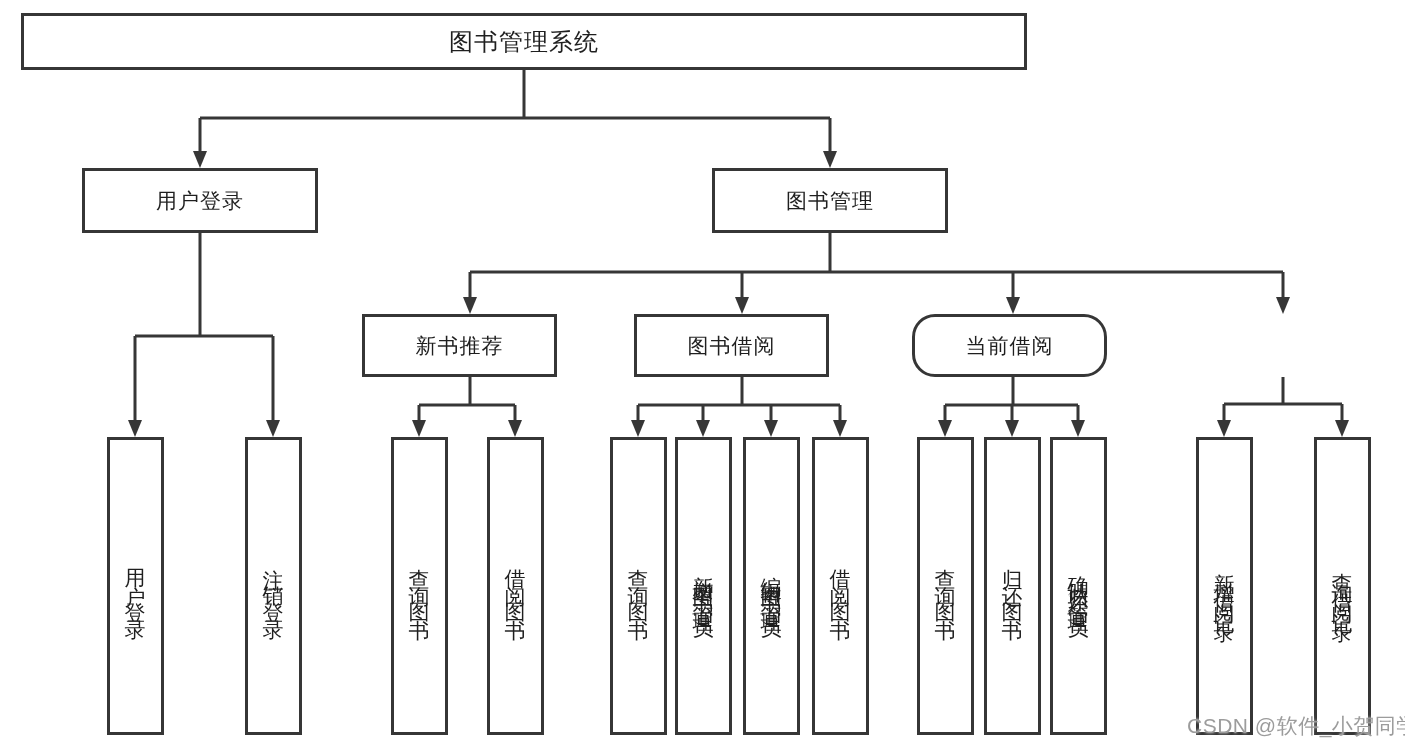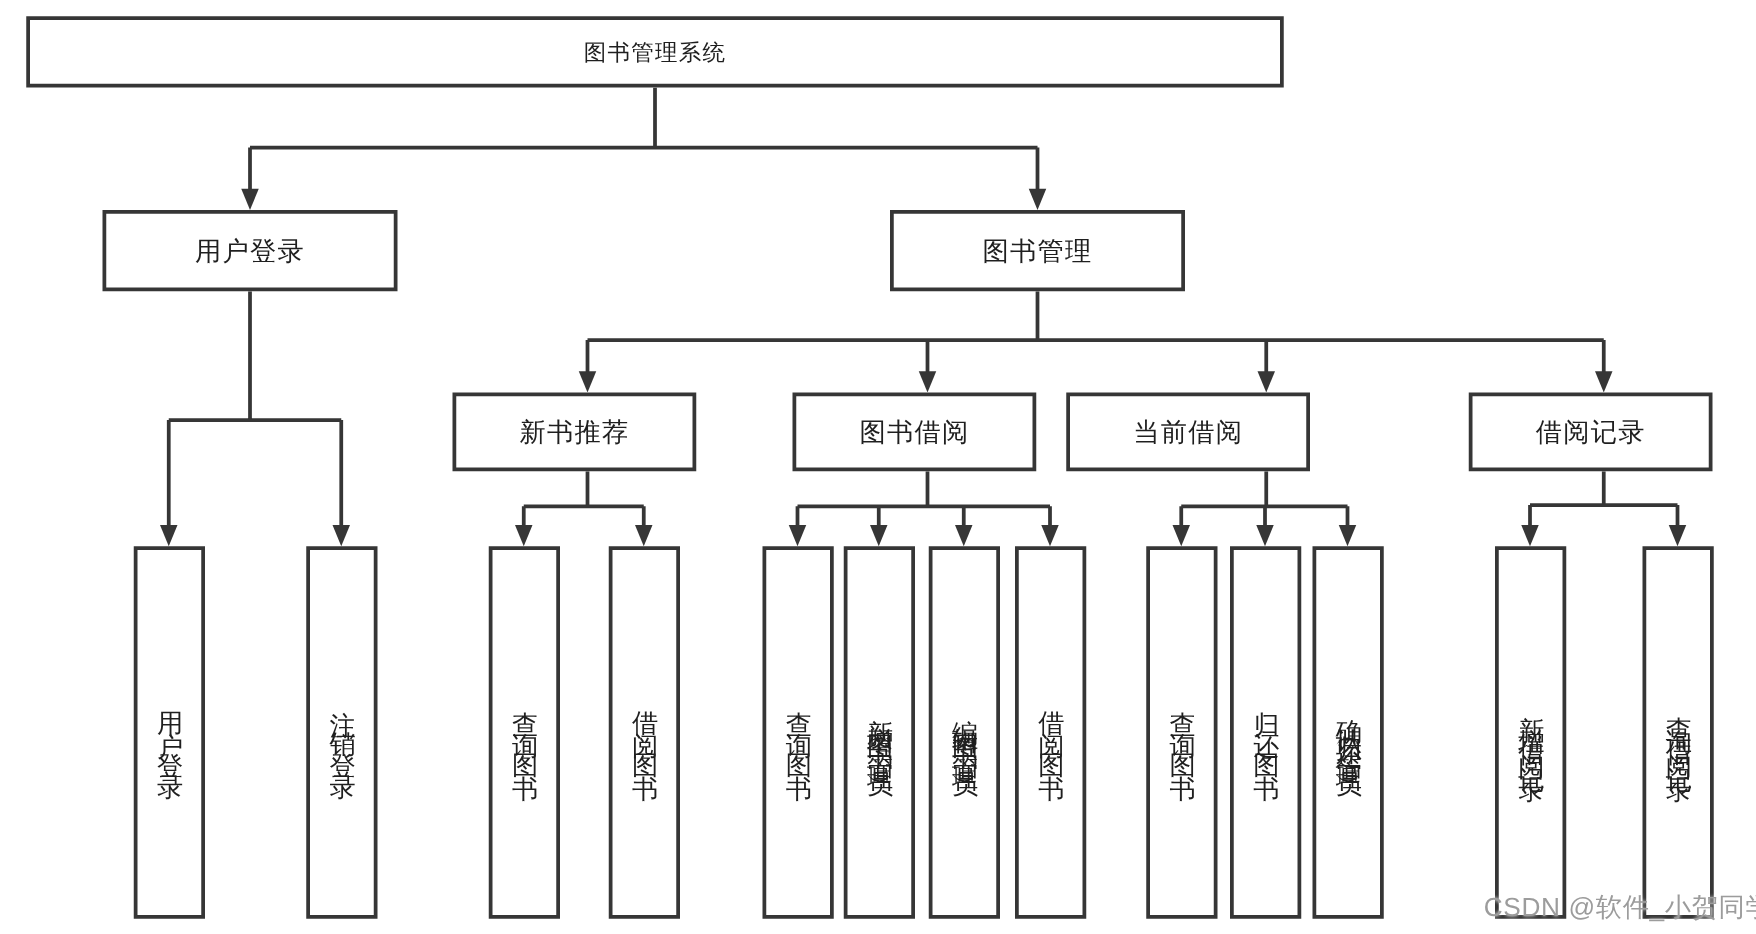--- a/index.html
+++ b/index.html
@@ -17,28 +17,28 @@
     box-sizing:border-box;
     border:3px solid #363636;
     background:#ffffff;
     display:flex;
     align-items:center;
     justify-content:center;
     z-index:2;
     font-size:21px;
     letter-spacing:1px;
   }
-  .root{left:21px;top:13px;width:1006px;height:57px;font-size:18px;}
+  .root{left:21px;top:13px;width:1006px;height:57px;font-size:24px;}
   .lvl2{top:168px;width:236px;height:65px;}
   .l2a{left:82px;}
   .l2b{left:712px;font-family:Liberation Mono, monospace;}
   .lvl3{top:314px;width:195px;height:63px;}
   .l3a{left:362px;}
   .l3b{left:634px;}
-  .l3c{left:853px;}
+  .l3c{left:912px;border-radius:23px;}
   .l3d{left:1175px;}
   .leaf{top:437px;width:57px;height:298px;}
   .leaf span{
     writing-mode:vertical-rl;
     text-orientation:mixed;
     font-size:21px;
     line-height:1;
   }
   .sp4 span{letter-spacing:17px;}
   .sp6 span{letter-spacing:10px;}
@@ -101,21 +101,20 @@
   </svg>
 
   <div class="node root">图书管理系统</div>
 
   <div class="node lvl2 l2a">用户登录</div>
   <div class="node lvl2 l2b">图书管理</div>
 
   <div class="node lvl3 l3a">新书推荐</div>
   <div class="node lvl3 l3b">图书借阅</div>
   <div class="node lvl3 l3c">当前借阅</div>
-  <div class="node lvl3 l3d">借阅记录</div>
 
   <div class="node leaf sp4 lf1">
     <span>用户登录</span>
   </div>
   <div class="node leaf sp4 lf2">
     <span>注销登录</span>
   </div>
 
   <div class="node leaf sp4 lf3">
     <span>查询图书</span>

